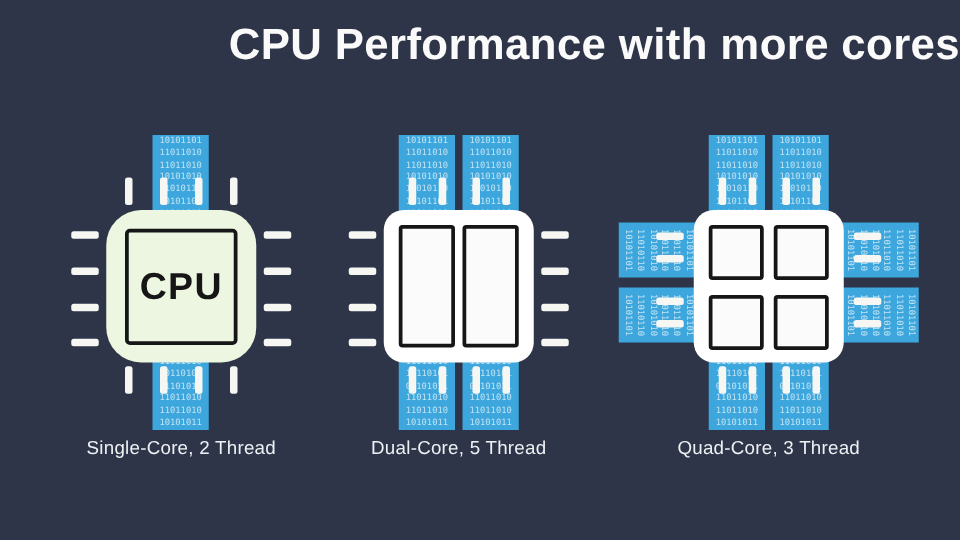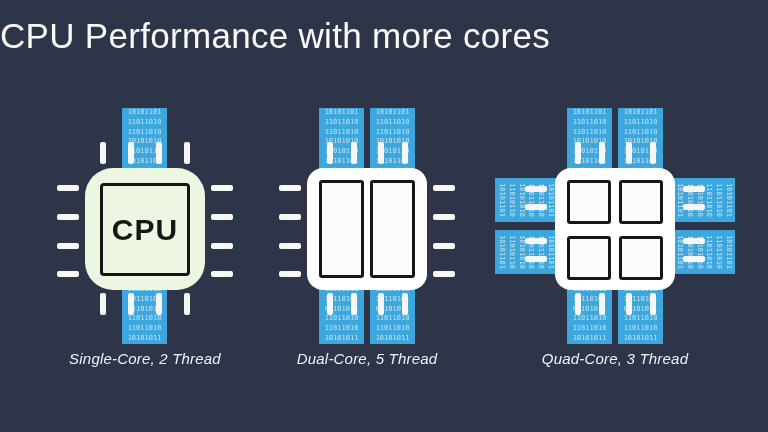--- a/index.html
+++ b/index.html
@@ -2,22 +2,22 @@
 <html><head>
 <meta charset="utf-8">
 <style>
   html,body{margin:0;padding:0;}
   .canvas{
     position:relative;width:768px;height:432px;overflow:hidden;
     background:#2e3548;
     font-family:"Liberation Sans", sans-serif;
   }
   .title{
-    position:absolute;top:16px;left:0;right:0;text-align:left;
-    font-size:35px;font-weight:400;color:#fafafa;letter-spacing:.3px;
+    position:absolute;top:16px;left:0;right:0;text-align:right;
+    font-size:35px;font-weight:700;color:#fafafa;letter-spacing:.3px;
   }
   .subtitle{
     position:absolute;top:61px;left:50%;transform:translateX(-50%);
     width:655px;text-align:center;font-size:13.5px;line-height:19px;color:#e4e8ee;
   }
   .col{position:absolute;top:100px;width:240px;height:270px;}
   .strip-v{
     position:absolute;width:45px;background:#3da7dd;z-index:1;overflow:hidden;
   }
   .strip-h{
@@ -43,21 +43,21 @@
     border-radius:3px;box-sizing:border-box;
   }
   .core.single{left:15px;top:15px;width:90px;height:93px;background:#edf6e0;border-radius:4px;
     display:flex;align-items:center;justify-content:center;}
   .cpu-word{font-size:30px;font-weight:600;color:#161616;letter-spacing:1px;}
   .pin{position:absolute;background:#f6f7f3;border-radius:2px;z-index:3;}
   .pin.v{width:6px;height:22px;}
   .pin.h{width:22px;height:6px;}
   .diagram-label{
     position:absolute;top:250px;left:0;width:100%;text-align:center;
-    font-size:15px;color:#eef1f4;letter-spacing:.2px;font-style:italic;
+    font-size:15px;color:#eef1f4;letter-spacing:.2px;
   }
   .footer{
     position:absolute;top:386px;left:0;right:0;
     display:flex;align-items:center;justify-content:center;gap:8px;
   }
   .brand{font-size:26px;font-weight:700;color:#ffffff;letter-spacing:.3px;}
 </style>
 </head>
 <body>
 

